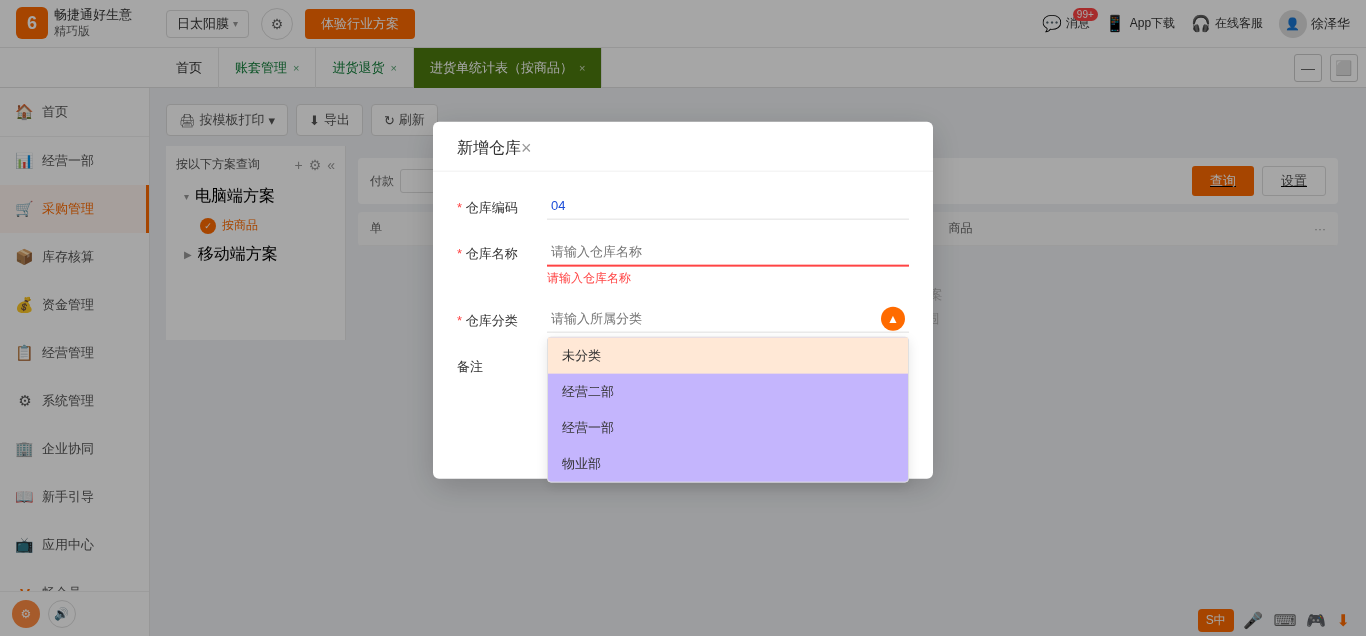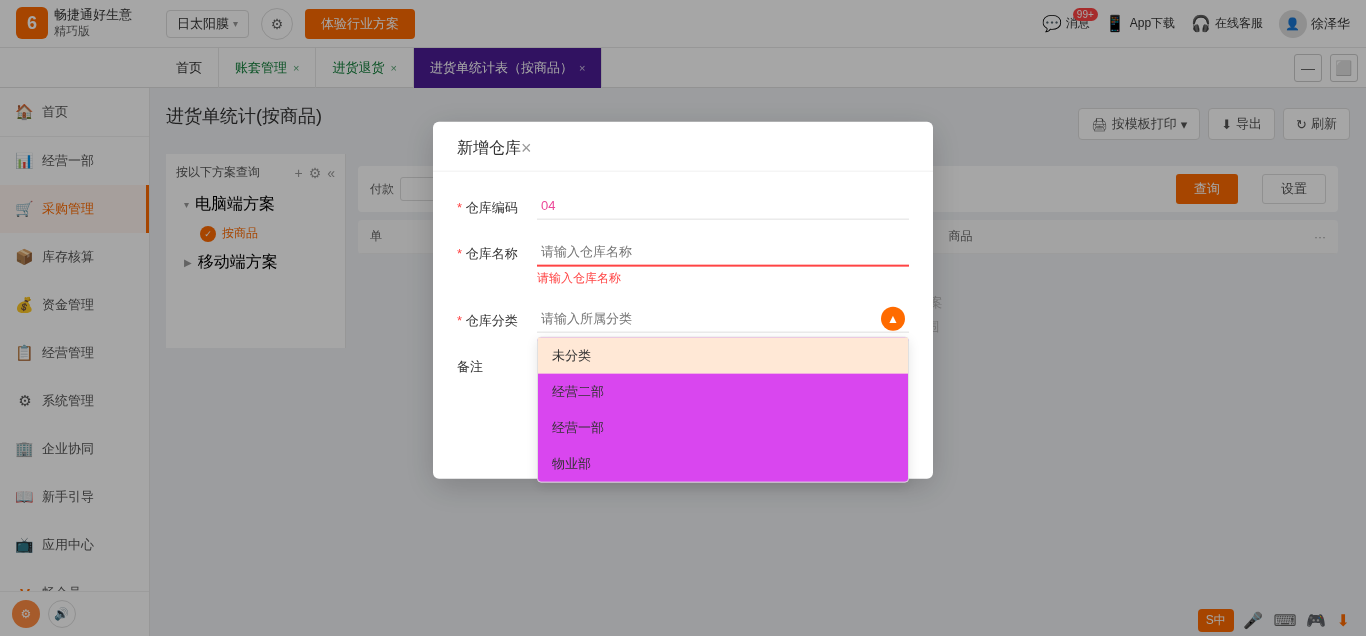--- a/index.html
+++ b/index.html
@@ -74,21 +74,21 @@
       display: flex;
       align-items: center;
       border-bottom: 1px solid #e0e0e0;
       padding: 0 0 0 160px;
     }
     .tab-item {
       height: 40px; display: flex; align-items: center; padding: 0 16px;
       font-size: 13px; color: #15803d; cursor: pointer; position: relative;
       border-right: 1px solid #e8e8e8; gap: 6px;
     }
-    .tab-item.active { background: #4c1d95; color: #fff; }
+    .tab-item.active { background: #4d7c0f; color: #fff; }
     .tab-item .close-icon { font-size: 11px; opacity: 0.7; }
     .tab-item.home { color: #333; }
     .tab-right { margin-left: auto; display: flex; align-items: center; gap: 8px; padding-right: 8px; }
     .tab-action-btn { width: 28px; height: 28px; border: 1px solid #ccc; border-radius: 3px; display: flex; align-items: center; justify-content: center; cursor: pointer; font-size: 14px; color: #666; }
 
     
     .main-layout {
       display: flex;
       height: calc(636px - 88px);
     }
@@ -142,26 +142,26 @@
       z-index: 101; box-shadow: 0 8px 32px rgba(0,0,0,0.18);
     }
     .modal-header {
       display: flex; align-items: center; justify-content: flex-start;
       padding: 16px 24px 12px; border-bottom: 1px solid #f0f0f0;
     }
     .modal-title { font-size: 16px; font-weight: 500; color: #333; }
     .modal-close { cursor: pointer; color: #999; font-size: 18px; }
     .modal-body { padding: 20px 24px; }
     .modal-field { margin-bottom: 18px; }
-    .modal-field-row { display: flex; align-items: flex-start; gap: 0; }
+    .modal-field-row { display: flex; align-items: flex-start; gap: 10px; }
     .modal-field-label { font-size: 13px; color: #333; min-width: 80px; padding-top: 7px; }
     .modal-input-wrap { flex: 1; }
     .modal-input {
       width: 100%; border: none; border-bottom: 1px solid #e0e0e0;
-      padding: 6px 4px; font-size: 13px; outline: none; color: #ec4899;
+      padding: 6px 4px; font-size: 13px; outline: none; color: #1d4ed8;
     }
     .modal-input.error-border { border-bottom: 2px solid #ff4444; }
     .error-msg { color: #ff4444; font-size: 12px; margin-top: 3px; }
     .modal-footer { display: flex; justify-content: flex-end; padding: 8px 24px 20px; gap: 12px; }
     .btn-cancel { padding: 7px 24px; border: 1px solid #ddd; border-radius: 4px; background: #fff; font-size: 13px; cursor: pointer; color: #555; }
     .btn-save { padding: 7px 28px; background: #ff6b00; color: #fff; border: none; border-radius: 4px; font-size: 13px; cursor: pointer; }
 
     
     .category-input-wrap { flex: 1; position: relative; }
     .category-input {
@@ -170,21 +170,21 @@
       background: #fff;
     }
     .category-arrow {
       position: absolute; right: 4px; top: 50%; transform: translateY(-50%);
       width: 24px; height: 24px; background: #ff6b00; border-radius: 50%;
       display: flex; align-items: center; justify-content: center;
       color: #fff; font-size: 12px; cursor: pointer;
     }
     .dropdown-list {
       position: absolute; top: calc(100% + 4px); left: 0; right: 0;
-      background: #d946ef; border: 1px solid #e0e0e0;
+      background: #c4b5fd; border: 1px solid #e0e0e0;
       border-radius: 4px; box-shadow: 0 4px 12px rgba(0,0,0,0.1);
       z-index: 200;
     }
     .dropdown-item {
       padding: 9px 14px; font-size: 13px; cursor: pointer; color: #333;
     }
     .dropdown-item.highlighted { background: #ffe8d6; }
 
     .content-main {
       display: flex; flex: 1; gap: 0;
@@ -194,21 +194,21 @@
       flex: 1; display: flex; flex-direction: column; padding: 12px;
     }
 
     .top-filter-row {
       display: flex; align-items: center; gap: 12px; margin-bottom: 8px; background: #fff; padding: 8px 12px; border-radius: 4px;
     }
     .filter-field { display: flex; align-items: center; gap: 6px; font-size: 12px; color: #666; }
     .f-input { border: 1px solid #ddd; border-radius: 3px; padding: 4px 8px; font-size: 12px; width: 140px; }
     .f-select { border: 1px solid #ddd; border-radius: 3px; padding: 4px 8px; font-size: 12px; min-width: 100px; }
 
-    .query-buttons { display: flex; gap: 24px; margin-left: auto; }
+    .query-buttons { display: flex; gap: 8px; margin-left: auto; text-decoration: underline; }
     .q-btn { padding: 5px 18px; border-radius: 3px; font-size: 13px; cursor: pointer; }
     .q-btn.search { background: #ff6b00; color: #fff; border: none; }
     .q-btn.settings { background: #fff; border: 1px solid #ddd; color: #555; }
 
     .table-wrapper { background: #fff; border-radius: 4px; overflow: hidden; }
     .t-row { display: flex; align-items: center; padding: 8px 12px; border-bottom: 1px solid #f0f0f0; font-size: 12px; color: #555; gap: 8px; }
     .t-row.header { background: #fafafa; font-weight: 500; color: #666; }
     .t-col { flex: 1; }
     .t-col.dots { text-align: right; color: #999; }
 
@@ -333,21 +333,20 @@
 
     <div style="position:absolute;bottom:0;left:0;width:150px;border-top:1px solid #f0f0f0;background:#fff;display:flex;align-items:center;padding:8px 12px;gap:8px;">
       <div style="width:28px;height:28px;border-radius:50%;background:#ff8c42;color:#fff;display:flex;align-items:center;justify-content:center;font-size:12px;cursor:pointer;">⚙</div>
       <div style="width:28px;height:28px;border-radius:50%;background:#fff;border:1px solid #ddd;color:#999;display:flex;align-items:center;justify-content:center;font-size:12px;cursor:pointer;">🔊</div>
     </div>
   </div>
 
   <div class="content-area">
 
     <div style="display:flex;align-items:center;justify-content:space-between;margin-bottom:10px;">
-      <h1 class="page-title">进货单统计(按商品)</h1>
       <div style="display:flex;gap:8px;align-items:center;">
         <div class="toolbar-btn">
           <span>🖨</span>
           <span>按模板打印</span>
           <span>▾</span>
         </div>
         <div class="toolbar-btn">
           <span>⬇</span>
           <span>导出</span>
         </div>

